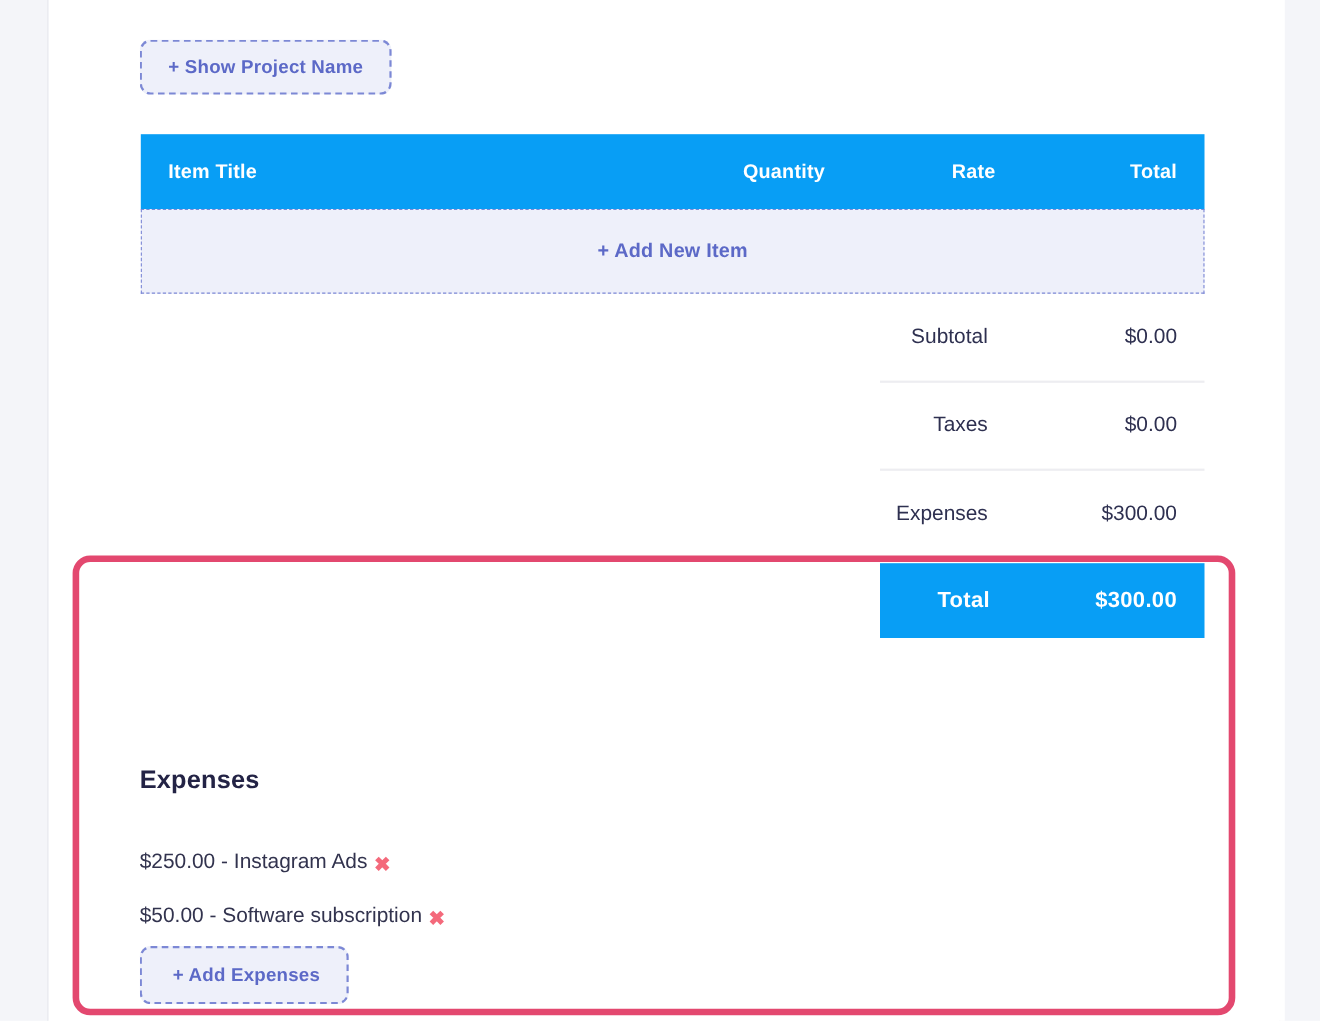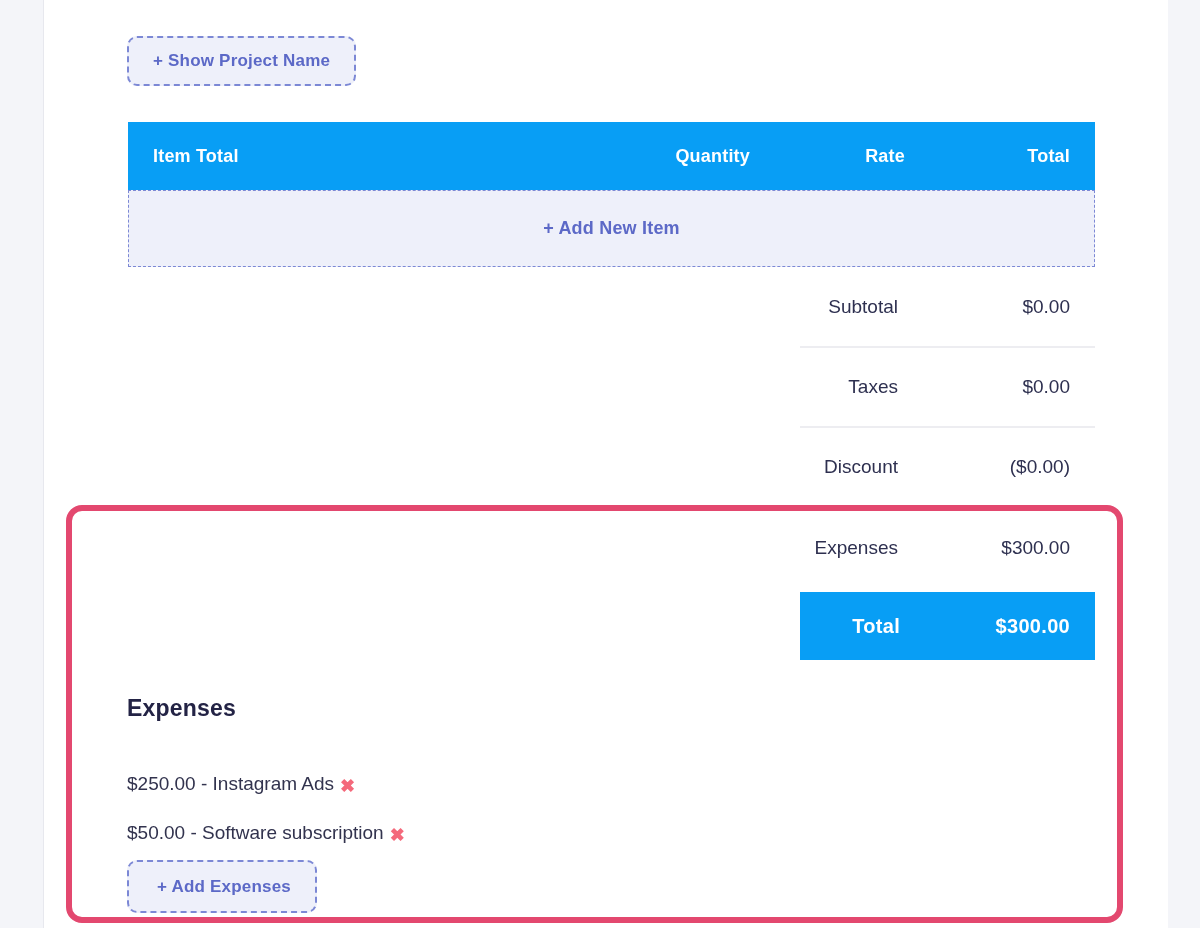--- a/index.html
+++ b/index.html
@@ -104,40 +104,36 @@
 
 <div class="gutter left"></div>
 <div class="gutter right"></div>
 
 <div class="content">
 
   <button id="show-project-btn" class="dash-btn">+ Show Project Name</button>
 
   <div class="items-table">
     <div class="thead">
-      <div class="th col-title">Item Total</div>
+      <div class="th col-title">Item Title</div>
       <div class="th col-qty">Quantity</div>
       <div class="th col-rate">Rate</div>
       <div class="th col-total">Total</div>
     </div>
     <div class="add-item-row">+ Add New Item</div>
   </div>
 
   <div class="summary">
     <div class="summary-row bordered">
       <span class="summary-label">Subtotal</span>
       <span class="summary-value">$0.00</span>
     </div>
     <div class="summary-row bordered">
       <span class="summary-label">Taxes</span>
       <span class="summary-value">$0.00</span>
-    </div>
-    <div class="summary-row bordered">
-      <span class="summary-label">Discount</span>
-      <span class="summary-value">($0.00)</span>
     </div>
     <div class="summary-row">
       <span class="summary-label">Expenses</span>
       <span class="summary-value">$300.00</span>
     </div>
     <div class="total-row">
       <span class="summary-label">Total</span>
       <span class="summary-value">$300.00</span>
     </div>
   </div>

